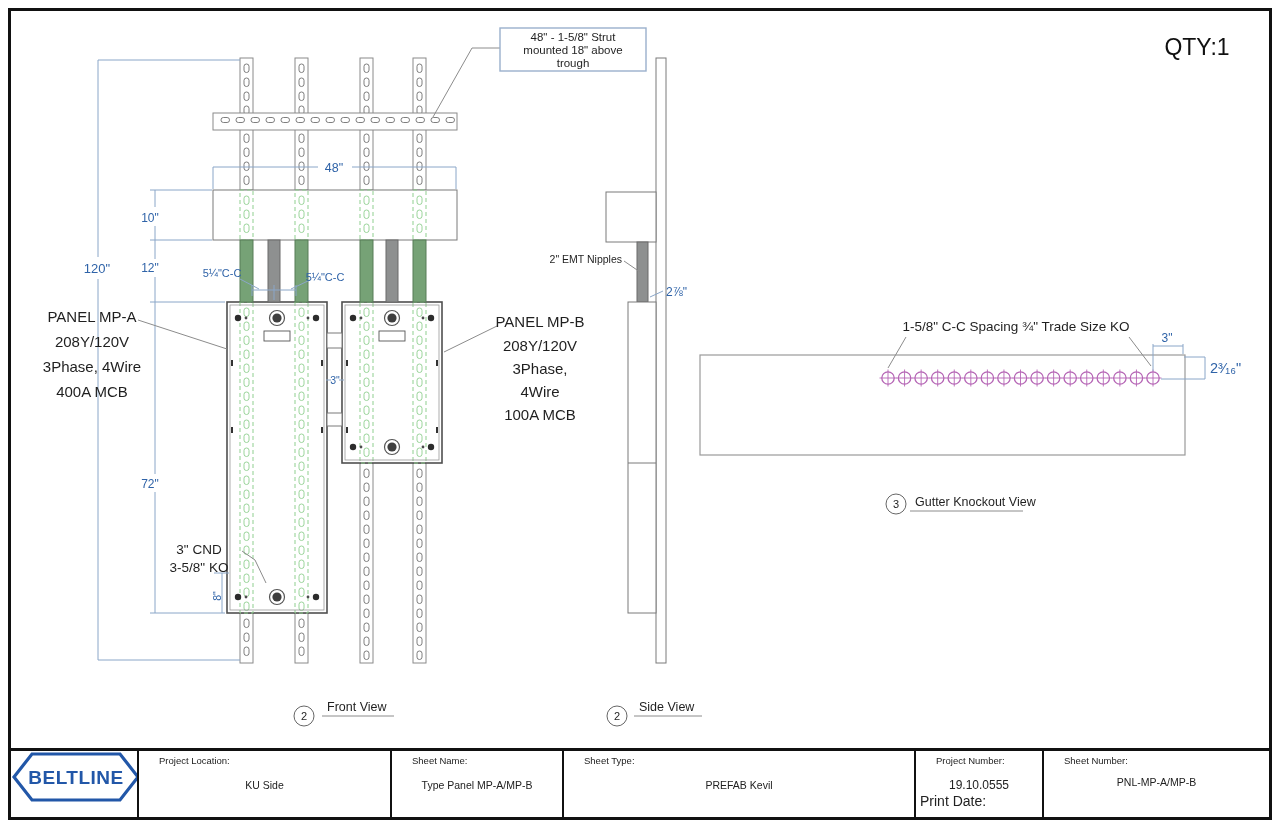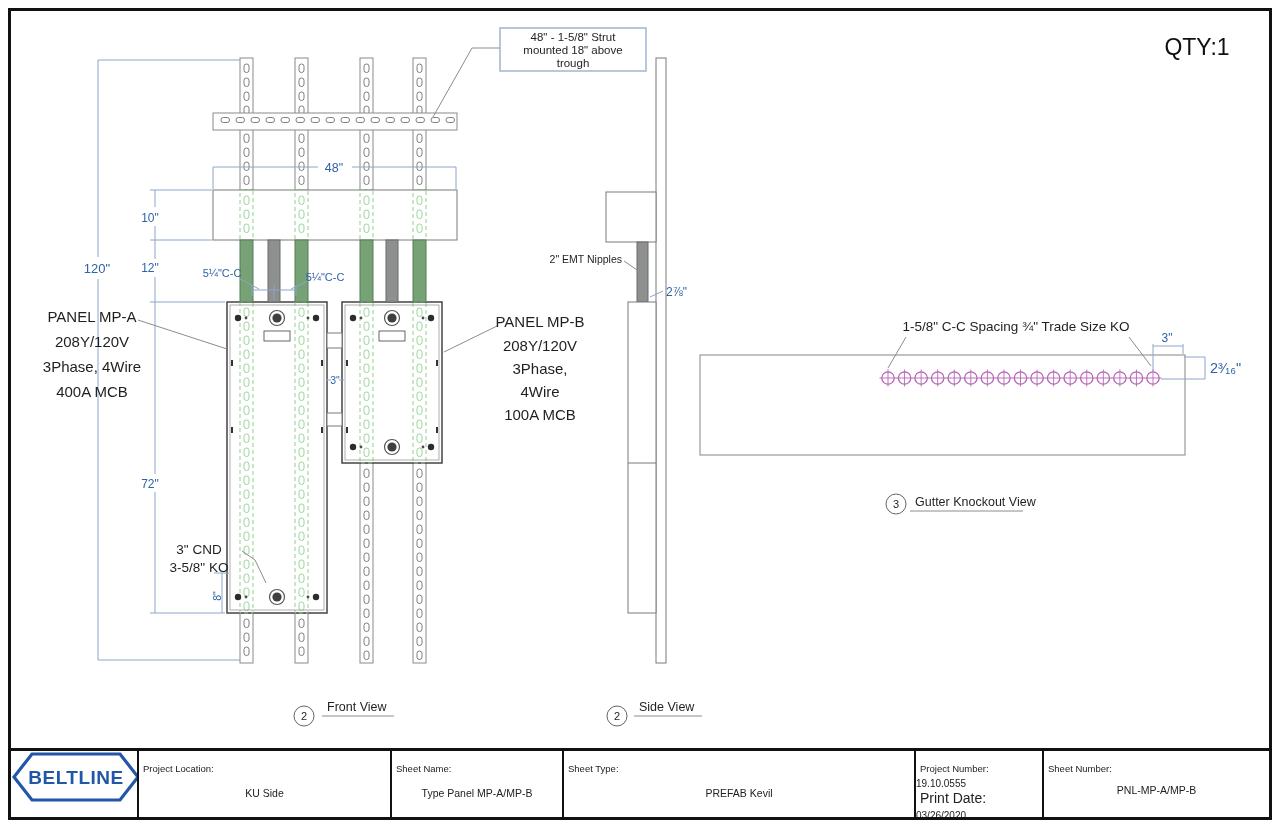--- a/index.html
+++ b/index.html
@@ -13,23 +13,23 @@
   .blu{fill:#2f63a8;}
   .diml{stroke:#8aa6c8;stroke-width:1;fill:none;}
   .ldr{stroke:#8c8c8c;stroke-width:1;fill:none;}
   .shape{fill:#fff;stroke:#7a7a7a;stroke-width:1;}
   .under{stroke:#8c8c8c;stroke-width:1;}
   
   .titleblock{position:absolute;left:11px;top:748px;width:1258px;height:69px;
         border-top:3px solid #111;box-sizing:border-box;display:flex;background:#fff;}
   .tb-cell{border-right:2px solid #111;box-sizing:border-box;position:relative;overflow:hidden;}
   .tb-cell:last-child{border-right:none;}
-  .tb-label{font-size:9.5px;color:#222;padding:12px 0 0 4px;}
+  .tb-label{font-size:9.5px;color:#222;padding:4px 0 0 4px;margin-left:16px;}
   .tb-val{font-size:10.5px;color:#222;text-align:center;margin-top:13px;}
-  .tb-val2{font-size:10px;color:#222;margin-top:4px;}
+  .tb-val2{font-size:12px;color:#222;text-align:center;margin-top:12px;}
   .tb-label2{font-size:14px;color:#222;padding:1px 0 0 4px;}
   .logo-cell{width:128px;display:flex;align-items:center;justify-content:center;}
   .logo-text{font-size:19px;font-weight:bold;letter-spacing:0.5px;}
 </style>
 </head>
 <body>
 
 <div class="page">
 
   <svg id="dwg" width="1280" height="748" viewBox="0 0 1280 748">

